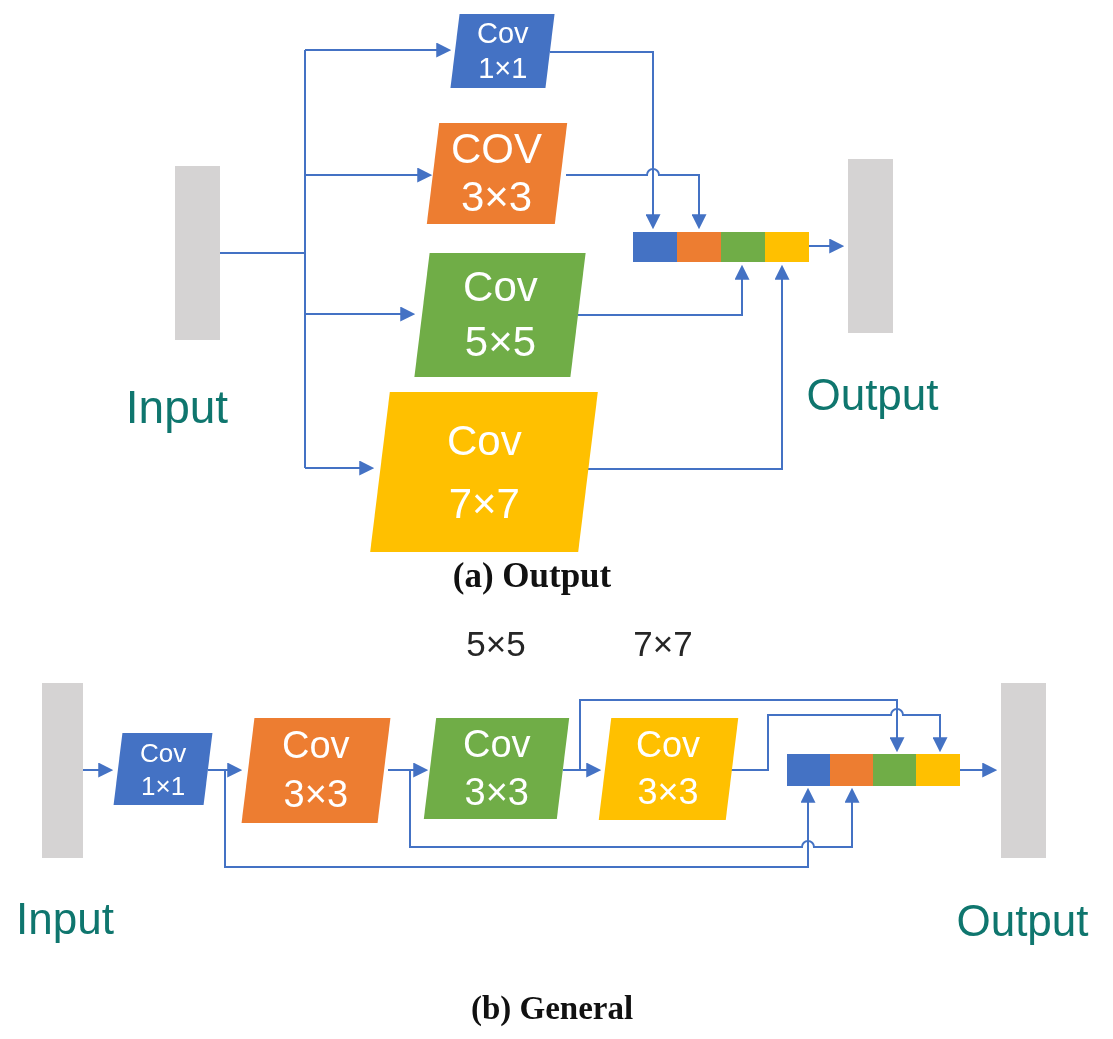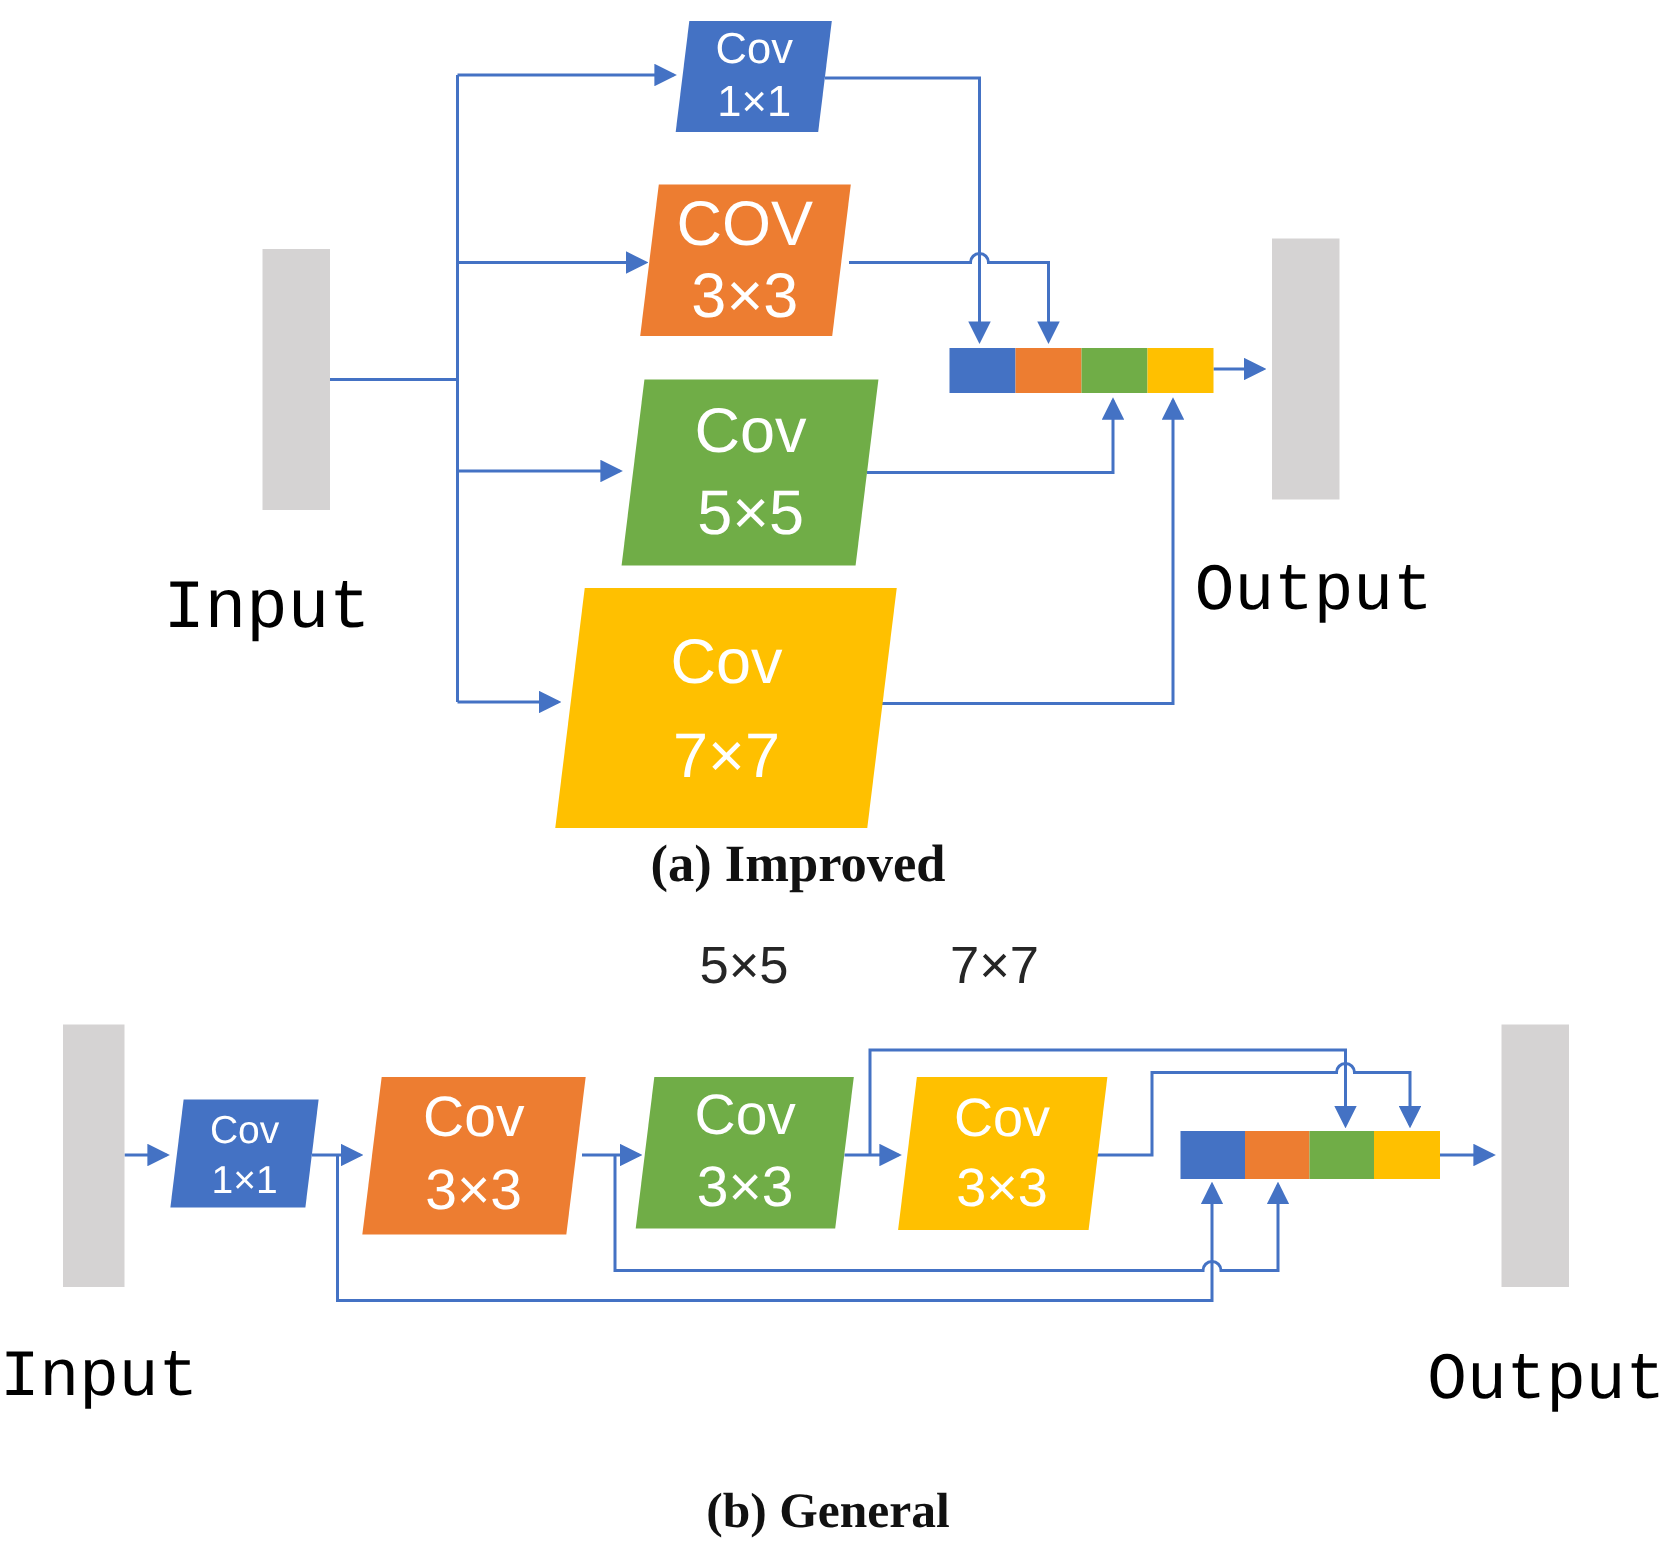--- a/index.html
+++ b/index.html
@@ -16,22 +16,22 @@
   }
   .block .bt { transform:skewX(7deg); display:block; }
   .block .bt span { display:block; }
   .blue   { background:#4472C4; }
   .orange { background:#ED7D31; }
   .green  { background:#70AD47; }
   .yellow { background:#FFC000; }
   .concat { position:absolute; display:flex; }
   .concat .cell { height:100%; }
   .io-label {
-    position:absolute; font-family:Liberation Mono, monospace; color:#000000;
-    text-align:right; white-space:nowrap;
+    position:absolute; font-family:Liberation Sans, sans-serif; color:#0f766e;
+    text-align:center; white-space:nowrap;
   }
   .caption {
     position:absolute; font-family:"Liberation Serif", serif; font-weight:bold;
     color:#111111; text-align:center; white-space:nowrap;
   }
   .rf-label {
     position:absolute; font-family:"Liberation Sans", sans-serif; color:#262626;
     text-align:center; white-space:nowrap; font-size:35px;
   }
 </style>
@@ -105,21 +105,21 @@
     <div class="cell orange" style="width:44px;"></div>
     <div class="cell green" style="width:44px;"></div>
     <div class="cell yellow" style="width:44px;"></div>
   </div>
 
   <div class="tensor-bar" style="left:848px; top:159px; width:45px; height:174px;"></div>
 
   <div class="io-label" style="left:107px; top:380px; width:140px; font-size:46px;">Input</div>
   <div class="io-label" style="left:790px; top:370px; width:165px; font-size:44px;">Output</div>
 
-  <div class="caption" style="left:377px; top:556px; width:310px; font-size:35px;">(a) Improved</div>
+  <div class="caption" style="left:377px; top:556px; width:310px; font-size:35px;">(a) Output</div>
 
   <div class="rf-label" style="left:448px; top:624px; width:96px;">5×5</div>
   <div class="rf-label" style="left:615px; top:624px; width:96px;">7×7</div>
 
   <div class="tensor-bar" style="left:42px; top:683px; width:41px; height:175px;"></div>
 
   <div class="block blue" style="left:118px; top:733px; width:90px; height:72px; font-size:26px; line-height:1.25;">
     <div class="bt">
       <span>Cov</span>
       <span>1×1</span>

